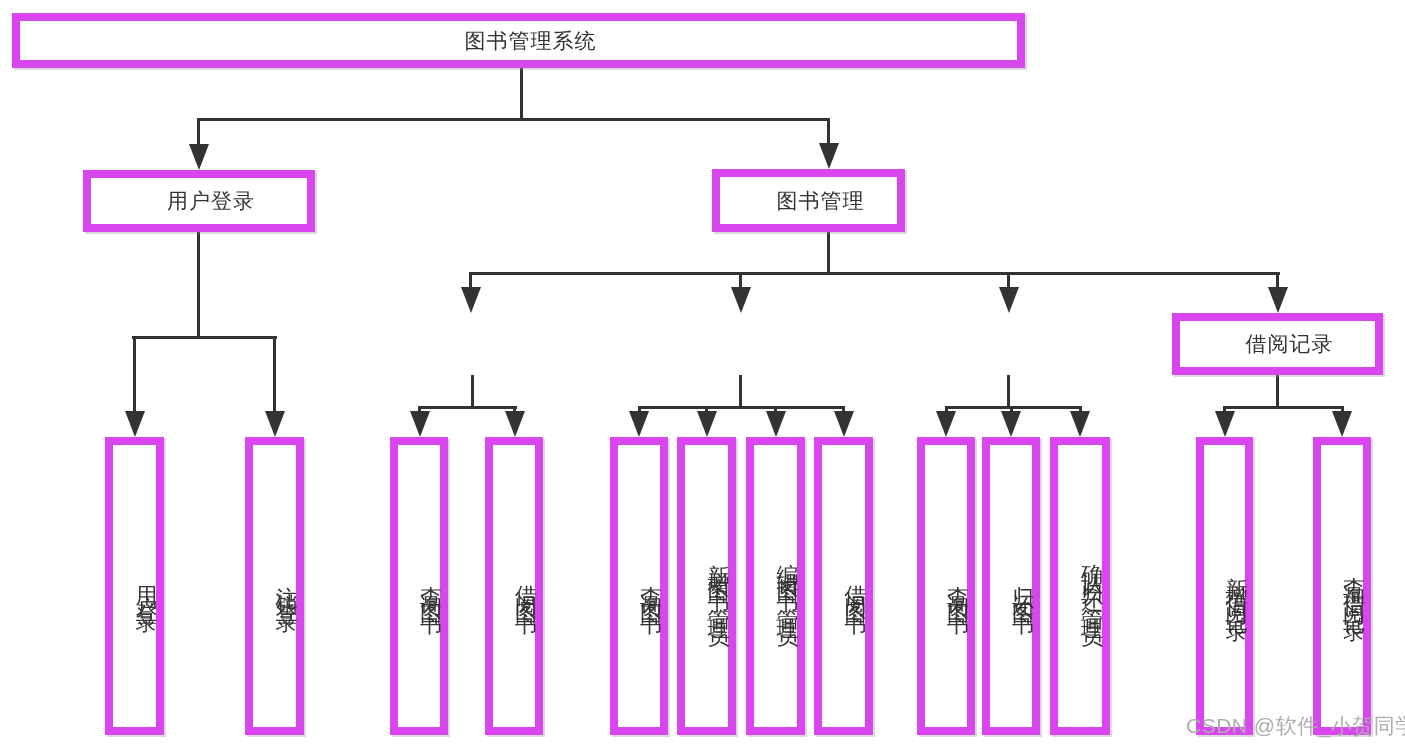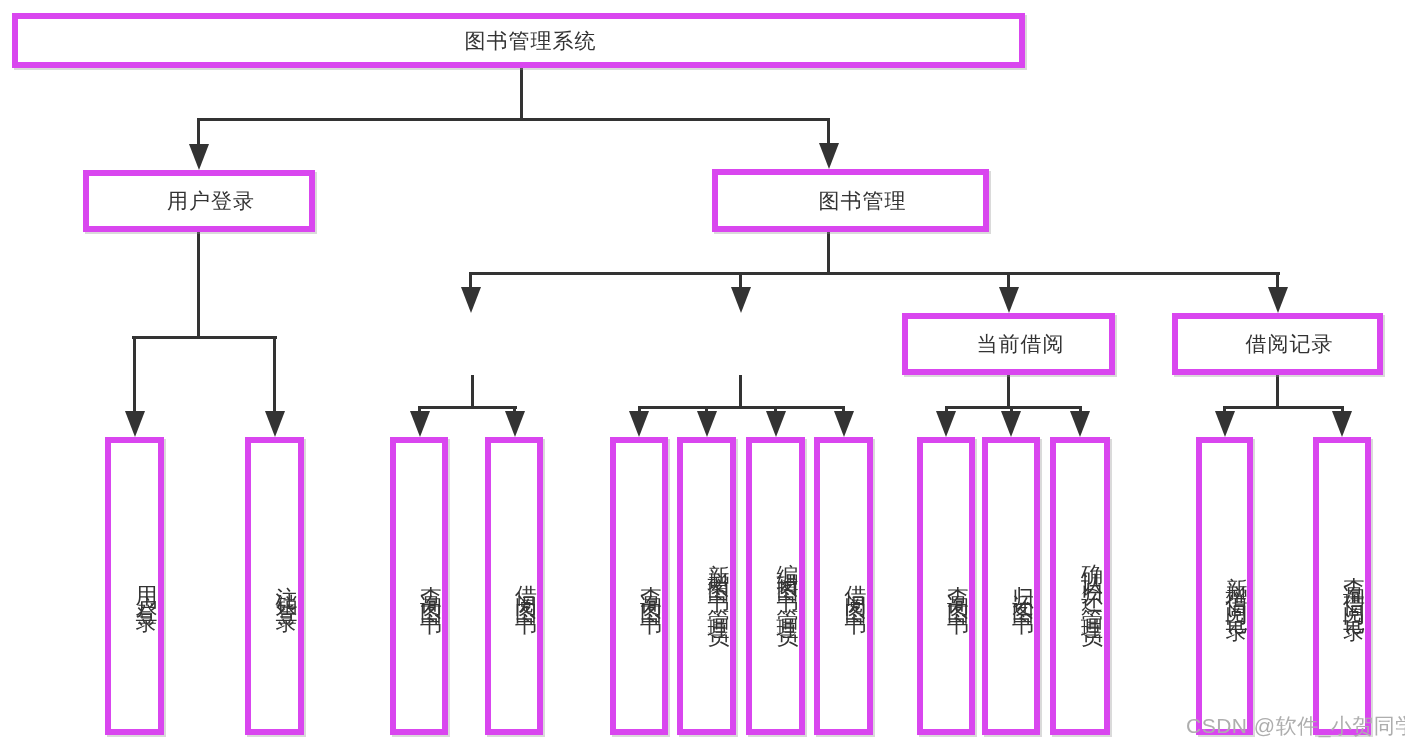--- a/index.html
+++ b/index.html
@@ -3,21 +3,21 @@
 <meta charset="utf-8">
 <style>
   html,body { margin:0; padding:0; background:#ffffff; }
   .stage {
     position:relative; width:1405px; height:747px; background:#ffffff;
     font-family:"Liberation Sans","DejaVu Sans",sans-serif;
     color:#333; overflow:hidden;
   }
   .box {
     position:absolute; box-sizing:border-box; background:#fff;
-    border:6px solid #d946ef;
+    border:8px solid #d946ef;
     display:flex; align-items:center; justify-content:center;
     box-shadow:2px 2px 0 rgba(150,150,150,0.35);
     z-index:2;
     padding-left:24px;
   }
   .hlabel { font-size:21px; letter-spacing:1px; color:#333; white-space:nowrap; }
   .root-label { font-size:21px; }
   .leaf { top:437px; height:298px; }
   .vlabel {
     writing-mode:vertical-rl; text-orientation:mixed;
@@ -46,21 +46,21 @@
   <div class="line" style="left:520px; top:68px; width:3px; height:50px;"></div>
   <div class="line" style="left:197px; top:118px; width:633px; height:3px;"></div>
   <div class="line" style="left:197px; top:118px; width:3px; height:30px;"></div>
   <div class="arrow" style="left:189px; top:144px;"></div>
   <div class="line" style="left:827px; top:118px; width:3px; height:29px;"></div>
   <div class="arrow" style="left:819px; top:143px;"></div>
 
   <div class="box" style="left:83px; top:170px; width:232px; height:62px;">
     <span class="hlabel">用户登录</span>
   </div>
-  <div class="box" style="left:712px; top:169px; width:277px; height:63px;">
+  <div class="box" style="left:712px; top:169px; width:193px; height:63px;">
     <span class="hlabel">图书管理</span>
   </div>
 
   <div class="line" style="left:197px; top:232px; width:3px; height:104px;"></div>
   <div class="line" style="left:132px; top:336px; width:145px; height:3px;"></div>
   <div class="line" style="left:133px; top:336px; width:3px; height:78px;"></div>
   <div class="arrow" style="left:125px; top:411px;"></div>
   <div class="line" style="left:273px; top:336px; width:3px; height:78px;"></div>
   <div class="arrow" style="left:265px; top:411px;"></div>
 
@@ -68,23 +68,20 @@
   <div class="line" style="left:469px; top:272px; width:811px; height:3px;"></div>
   <div class="line" style="left:469px; top:272px; width:3px; height:16px;"></div>
   <div class="arrow" style="left:461px; top:287px;"></div>
   <div class="line" style="left:739px; top:272px; width:3px; height:16px;"></div>
   <div class="arrow" style="left:731px; top:287px;"></div>
   <div class="line" style="left:1007px; top:272px; width:3px; height:16px;"></div>
   <div class="arrow" style="left:999px; top:287px;"></div>
   <div class="line" style="left:1276px; top:272px; width:3px; height:16px;"></div>
   <div class="arrow" style="left:1268px; top:287px;"></div>
 
-  <div class="box" style="left:902px; top:313px; width:213px; height:62px;">
-    <span class="hlabel">当前借阅</span>
-  </div>
   <div class="box" style="left:1172px; top:313px; width:211px; height:62px;">
     <span class="hlabel">借阅记录</span>
   </div>
 
   <div class="line" style="left:471px; top:375px; width:3px; height:31px;"></div>
   <div class="line" style="left:418px; top:406px; width:99px; height:3px;"></div>
   <div class="line" style="left:418px; top:406px; width:3px; height:8px;"></div>
   <div class="arrow" style="left:410px; top:411px;"></div>
   <div class="line" style="left:513px; top:406px; width:3px; height:8px;"></div>
   <div class="arrow" style="left:505px; top:411px;"></div>

